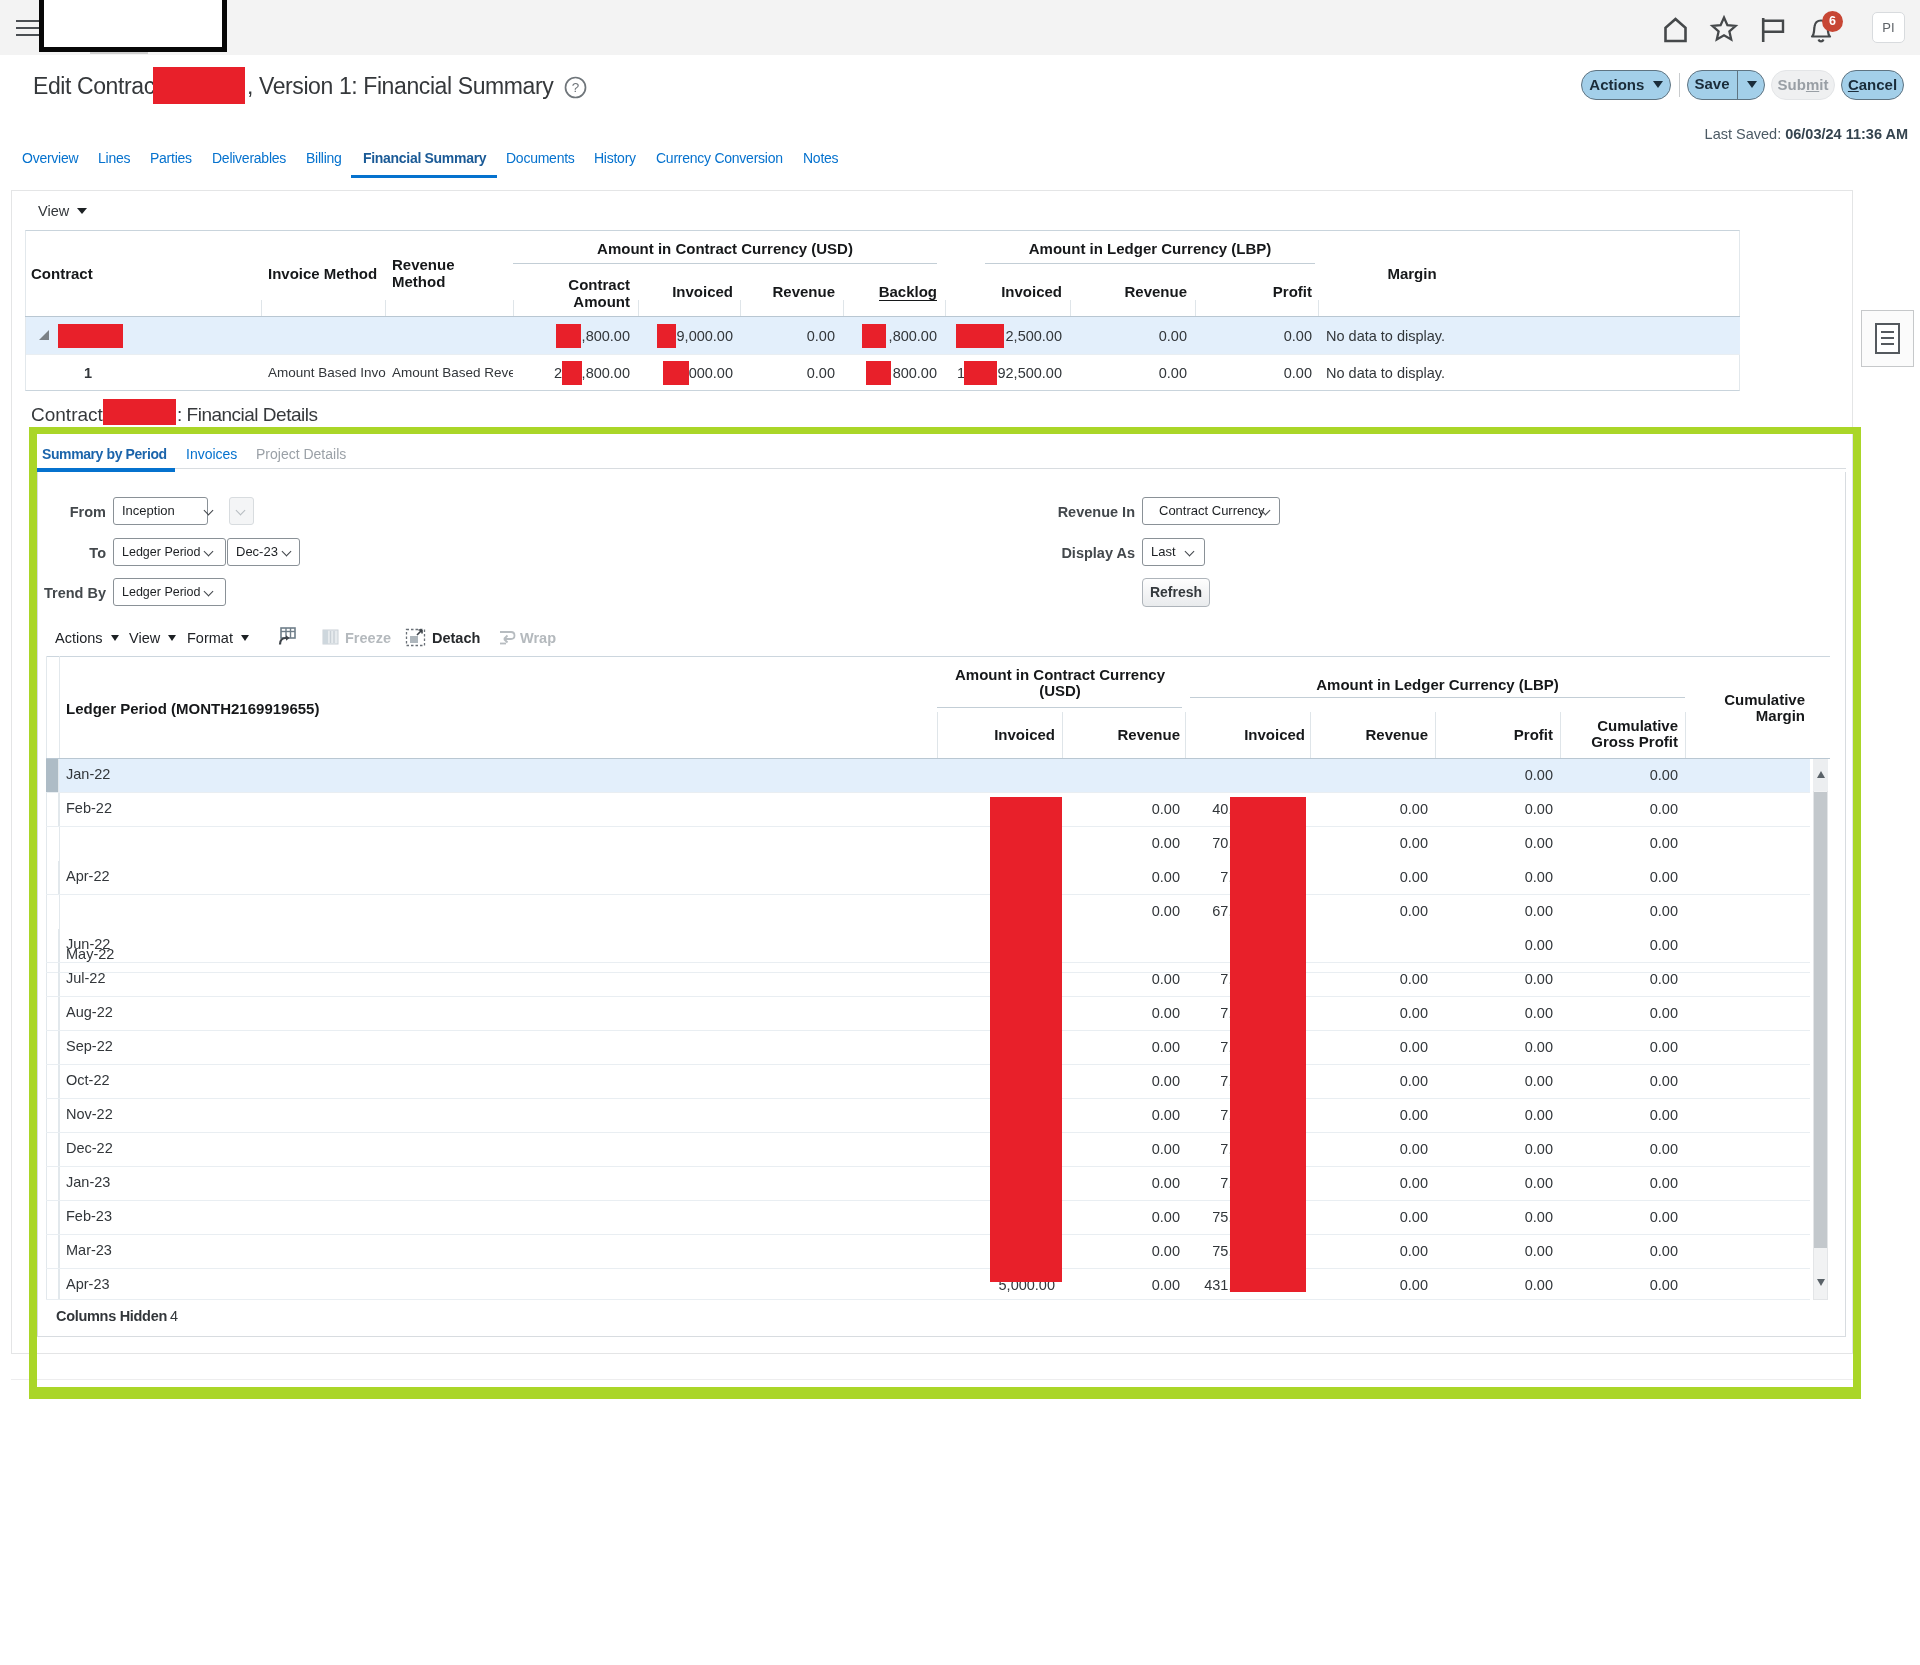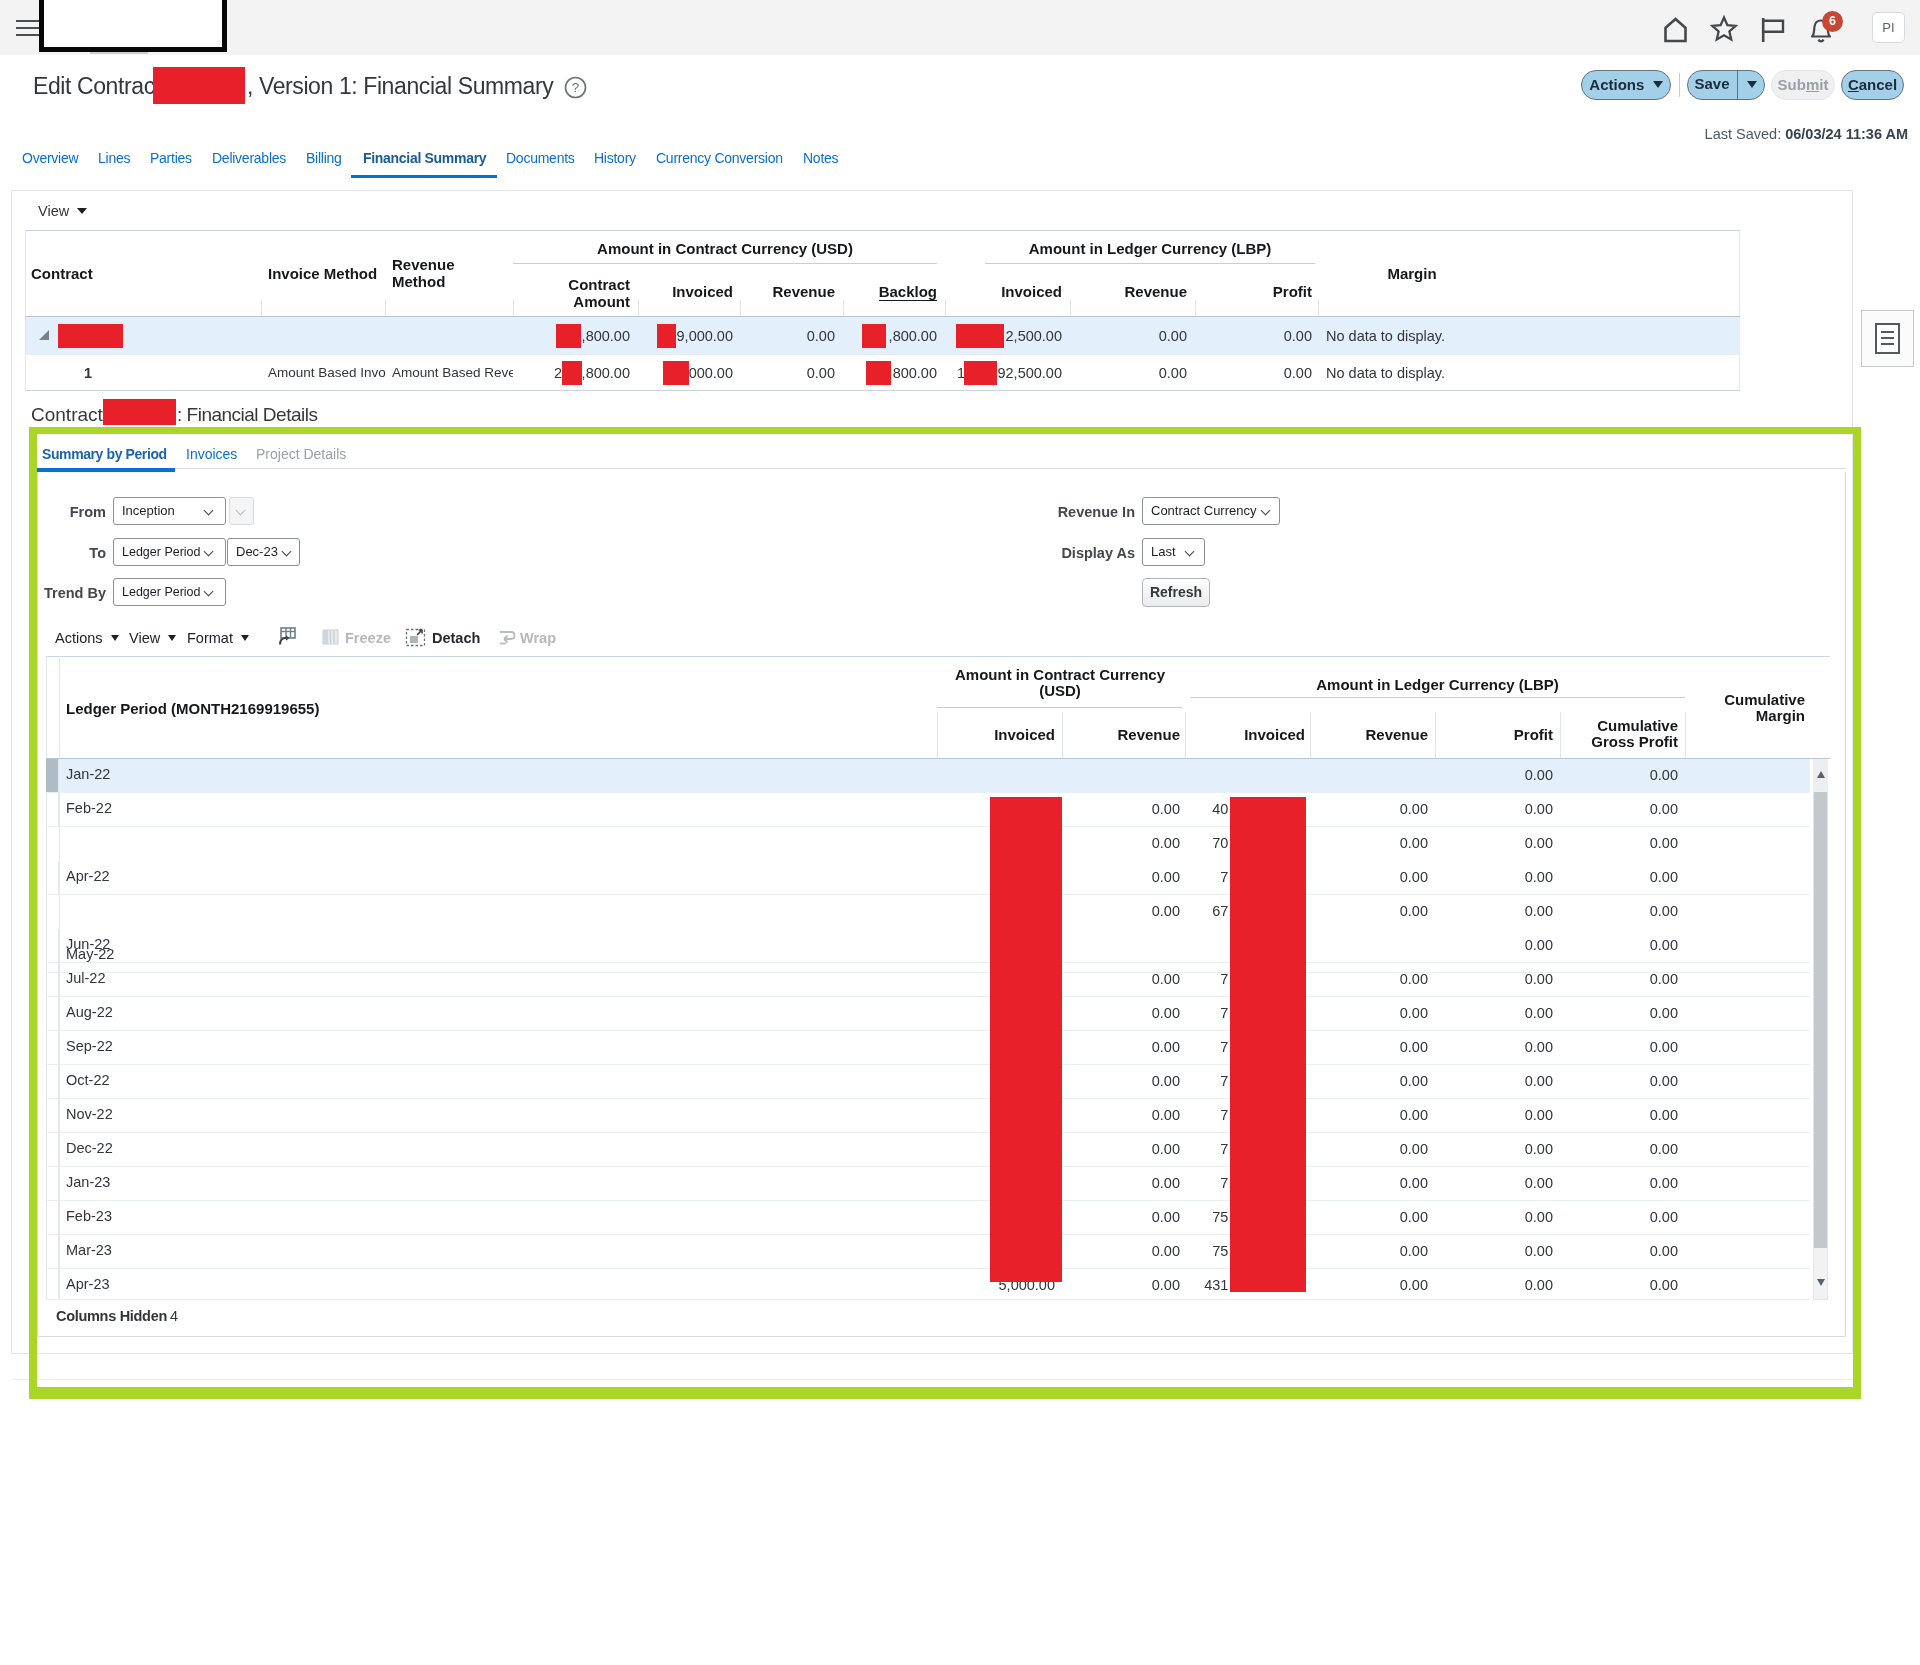--- a/index.html
+++ b/index.html
@@ -165,37 +165,37 @@
 
   <div class="abs bld" style="left:42px;top:446px;font-size:14px;letter-spacing:-0.4px;color:#1b64ab;">Summary by Period</div>
   <div class="abs" style="left:186px;top:446px;font-size:14px;color:#0572ce;text-align:right;">Invoices</div>
   <div class="abs" style="left:256px;top:446px;font-size:14px;color:#9ba1a7;">Project Details</div>
   <div class="abs" style="left:37px;top:468px;width:1809px;height:1px;background:#d8dce0;"></div>
   <div class="abs" style="left:37px;top:468px;width:138px;height:4px;background:#0572ce;"></div>
 
   <div class="abs" style="left:37px;top:472px;width:1809px;height:865px;border-left:1px solid #d8dce0;border-right:1px solid #d8dce0;border-bottom:1px solid #d8dce0;"></div>
 
   <div class="lab" style="left:0;top:504px;width:106px;">From</div>
-  <div class="abs" style="left:113px;top:497px;width:113px;height:28px;border:1px solid #8a9197;border-radius:3px;font-size:13px;color:#1c1f22;line-height:26px;padding-left:8px;background:#fff;">Inception</div>
+  <div class="abs" style="left:113px;top:497px;width:95px;height:28px;border:1px solid #8a9197;border-radius:3px;font-size:13px;color:#1c1f22;line-height:26px;padding-left:8px;background:#fff;">Inception</div>
   <span class="chev" style="left:205px;top:507px;"></span>
   <div class="abs" style="left:229px;top:497px;width:25px;height:28px;background:#f4f5f6;border:1px solid #d8dcdf;border-radius:3px;"></div>
   <span class="chev" style="left:237px;top:507px;border-color:#b6bcc1;"></span>
 
   <div class="lab" style="left:0;top:545px;width:106px;">To</div>
   <div class="abs" style="left:113px;top:538px;width:113px;height:28px;border:1px solid #8a9197;border-radius:3px;font-size:12.5px;color:#1c1f22;line-height:26px;padding-left:8px;background:#fff;">Ledger Period</div>
   <span class="chev" style="left:205px;top:548px;"></span>
   <div class="abs" style="left:227px;top:538px;width:73px;height:28px;border:1px solid #8a9197;border-radius:3px;font-size:13px;color:#1c1f22;line-height:26px;padding-left:8px;background:#fff;">Dec-23</div>
   <span class="chev" style="left:283px;top:548px;"></span>
 
   <div class="lab" style="left:0;top:585px;width:106px;">Trend By</div>
   <div class="abs" style="left:113px;top:578px;width:113px;height:28px;border:1px solid #8a9197;border-radius:3px;font-size:12.5px;color:#1c1f22;line-height:26px;padding-left:8px;background:#fff;">Ledger Period</div>
   <span class="chev" style="left:205px;top:588px;"></span>
 
   <div class="lab" style="left:900px;top:504px;width:235px;">Revenue In</div>
-  <div class="abs" style="left:1142px;top:497px;width:138px;height:28px;border:1px solid #8a9197;border-radius:3px;font-size:13px;color:#1c1f22;line-height:26px;padding-left:8px;background:#fff;">Contract Currency</div>
+  <div class="abs" style="left:1142px;top:497px;width:138px;height:28px;border:1px solid #8a9197;border-radius:3px;font-size:13px;color:#1c1f22;line-height:26px;padding-left:16px;background:#fff;">Contract Currency</div>
   <span class="chev" style="left:1262px;top:507px;"></span>
   <div class="lab" style="left:900px;top:545px;width:235px;">Display As</div>
   <div class="abs" style="left:1142px;top:538px;width:63px;height:28px;border:1px solid #8a9197;border-radius:3px;font-size:13px;color:#1c1f22;line-height:26px;padding-left:8px;background:#fff;">Last</div>
   <span class="chev" style="left:1186px;top:548px;"></span>
   <div class="abs bld" style="left:1142px;top:578px;width:68px;height:29px;background:linear-gradient(#fefefe,#e9ebed);border:1px solid #aeb4ba;border-radius:4px;font-size:14px;color:#33383c;text-align:center;line-height:27px;">Refresh</div>
 
   <div class="abs t14" style="left:55px;top:630px;color:#202327;">Actions&nbsp; <span class="tri-d" style="border-left-width:4.5px;border-right-width:4.5px;border-top-width:6px;margin-top:-2px;"></span></div>
   <div class="abs t14" style="left:129px;top:630px;color:#202327;">View&nbsp; <span class="tri-d" style="border-left-width:4.5px;border-right-width:4.5px;border-top-width:6px;margin-top:-2px;"></span></div>
   <div class="abs t14" style="left:187px;top:630px;color:#202327;">Format&nbsp; <span class="tri-d" style="border-left-width:4.5px;border-right-width:4.5px;border-top-width:6px;margin-top:-2px;"></span></div>
   <svg class="abs" style="left:277px;top:627px;" width="19" height="19" viewBox="0 0 19 19">

